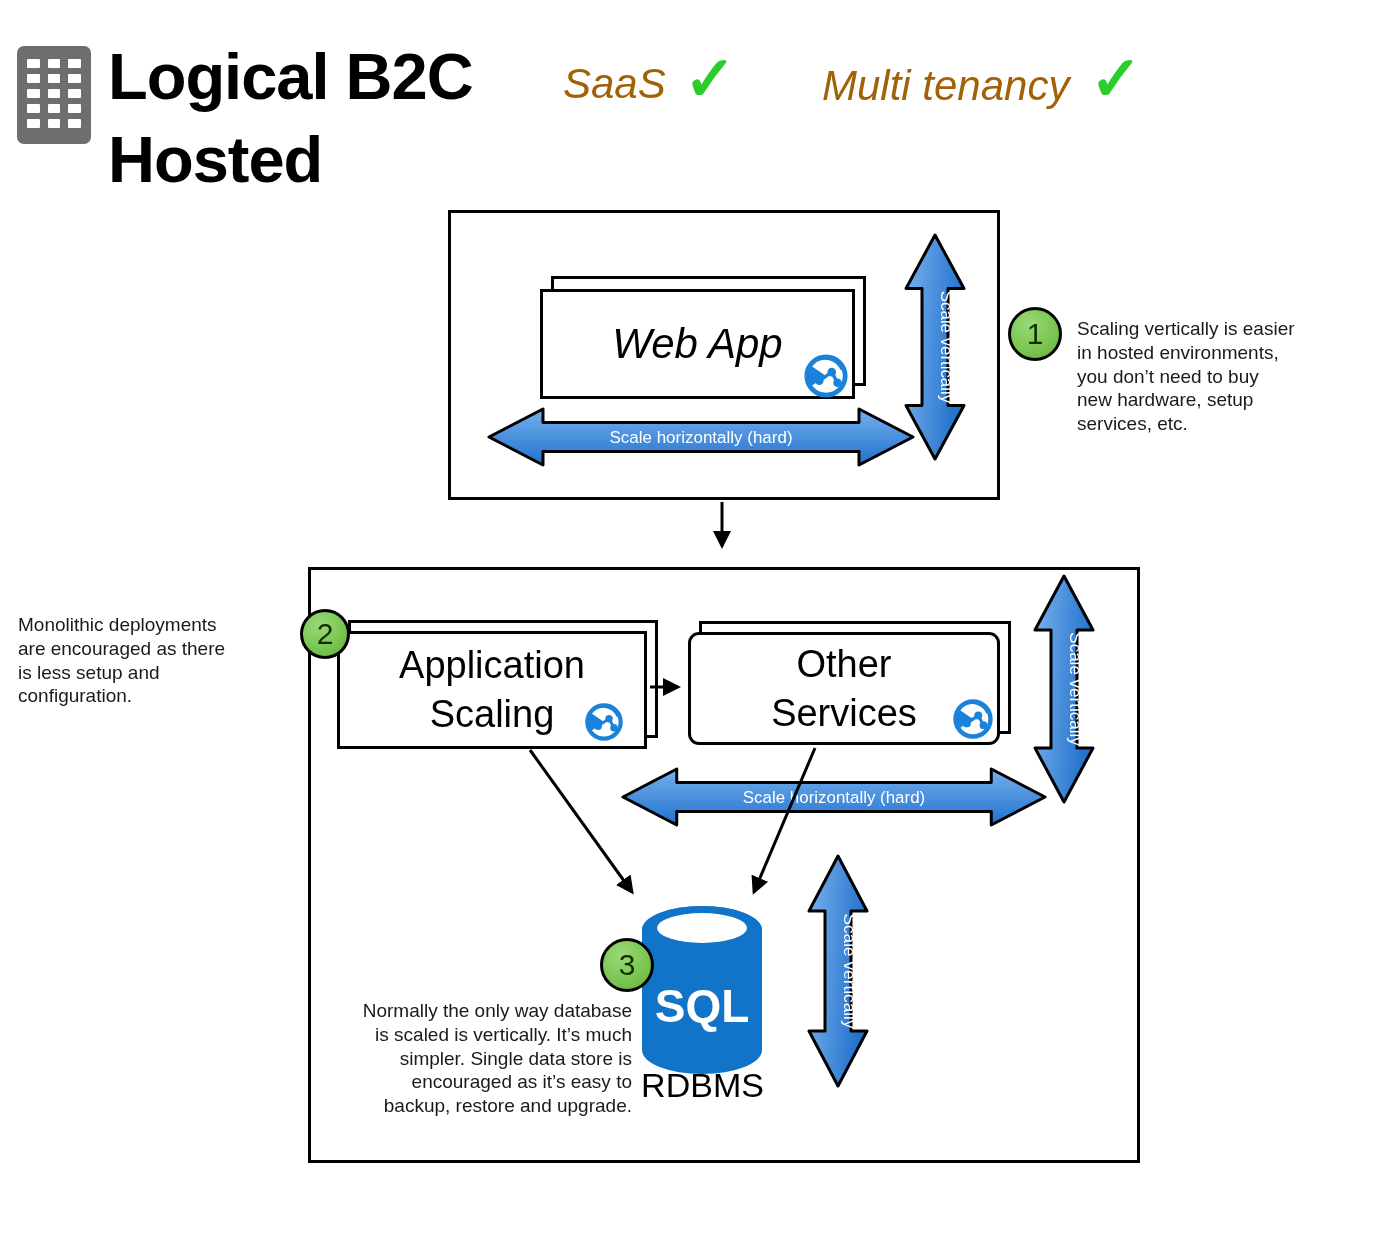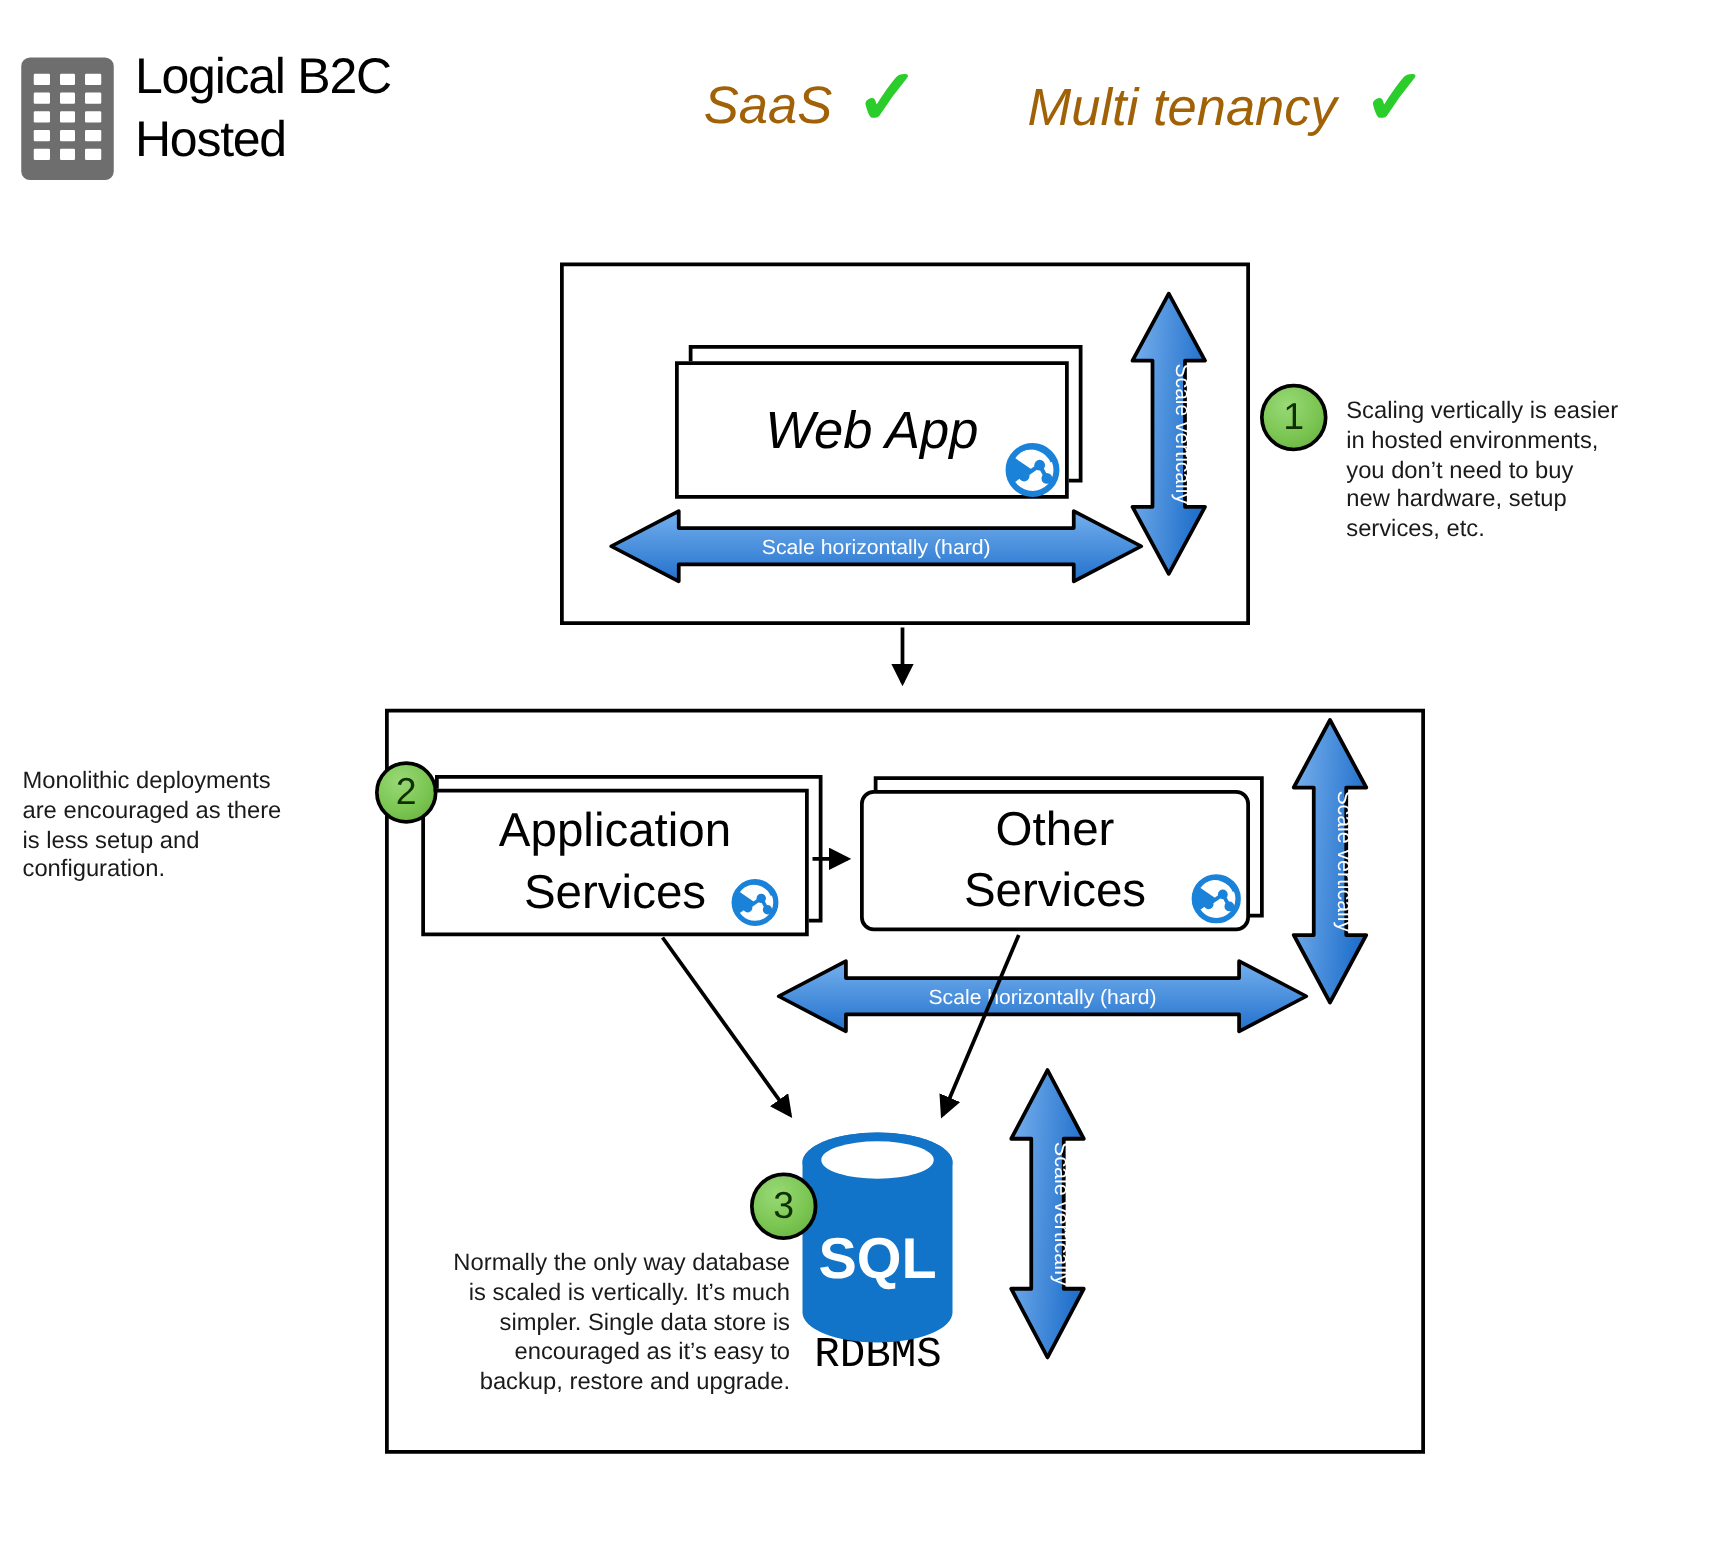--- a/index.html
+++ b/index.html
@@ -8,21 +8,21 @@
   .abs{position:absolute;}
   .ml{white-space:pre-line;}
 
   
   .building{width:74px;height:98px;background:#6e6e6e;border-radius:7px;
             display:grid;grid-template-columns:repeat(3,1fr);grid-auto-rows:1fr;
             gap:6px 8px;padding:13px 10px 16px 10px;box-sizing:border-box;}
   .building:after{content:"";position:absolute;left:2px;right:2px;bottom:-4px;height:10px;
             background:#5a5a5a;border-radius:0 0 8px 8px;z-index:-1;}
   .win{background:#fff;border-radius:1px;}
-  .title{font-size:40px;line-height:1.27;letter-spacing:-1px;color:#000;}
+  .title{font-size:65px;line-height:1.27;letter-spacing:-1px;color:#000;font-weight:bold;}
   .badge-label{font-size:42px;color:#a16207;font-style:italic;}
   .check{font-size:62px;font-weight:700;color:#2bcd2b;line-height:1;}
 
   
   .frame{border:3px solid #000;background:#fff;box-sizing:border-box;}
   .node{border:3px solid #000;background:#fff;box-sizing:border-box;
         display:flex;align-items:center;justify-content:center;text-align:center;}
   .node-label{font-size:42px;color:#000;}
   .node-label.small{font-size:38px;line-height:1.28;}
 
@@ -130,21 +130,21 @@
 are encouraged as there
 is less setup and
 configuration.</div>
   <div class="abs num-circle" style="left:300px;top:609px;width:50px;height:50px;">
     <span>2</span>
   </div>
 
   <div class="abs node z2" style="left:348px;top:620px;width:310px;height:118px;"></div>
   <div class="abs node z3" style="left:337px;top:631px;width:310px;height:118px;">
     <span class="node-label small ml">Application
-Services</span>
+Scaling</span>
   </div>
   <div class="abs z4" style="left:584px;top:702px;">
     <svg width="40" height="40" viewBox="0 0 48 48">
       <circle cx="24" cy="24" r="20" fill="#fff" stroke="#1b82d9" stroke-width="5"></circle>
       <path d="M24 24 L8 13 A20 20 0 0 0 8 35 Z" fill="#1b82d9"></path>
       <path d="M14 7 A20 20 0 0 1 41 17" fill="none" stroke="#1b82d9" stroke-width="4"></path>
       <line x1="17" y1="29" x2="30" y2="20" stroke="#1b82d9" stroke-width="3.5"></line>
       <line x1="30" y1="20" x2="36" y2="31" stroke="#1b82d9" stroke-width="3.5"></line>
       <circle cx="17" cy="29" r="4.5" fill="#1b82d9"></circle>
       <circle cx="30" cy="20" r="4.5" fill="#1b82d9"></circle>
@@ -185,21 +185,21 @@
   </div>
 
   <div class="abs z3" style="left:640px;top:904px;">
     <svg width="124" height="176" viewBox="0 0 124 176">
       <path d="M2 26 A60 24 0 0 1 122 26 L122 146 A60 24 0 0 1 2 146 Z" fill="#1174c8"></path>
       <ellipse cx="62" cy="26" rx="60" ry="24" fill="#1174c8"></ellipse>
       <ellipse cx="62" cy="24" rx="45" ry="15" fill="#fff"></ellipse>
       <text x="62" y="118" text-anchor="middle" fill="#fff" font-size="46" font-weight="bold">SQL</text>
     </svg>
   </div>
-  <div class="abs rdbms" style="left:625px;top:1066px;width:155px;font-family:Liberation Mono, monospace;">RDBMS</div>
+  <div class="abs rdbms" style="left:625px;top:1066px;width:155px;">RDBMS</div>
 
   <div class="abs num-circle" style="left:600px;top:938px;width:54px;height:54px;">
     <span>3</span>
   </div>
   <div class="abs ann-text ml" style="left:310px;top:999px;width:322px;text-align:right;">Normally the only way database
 is scaled is vertically. It’s much
 simpler. Single data store is
 encouraged as it’s easy to
 backup, restore and upgrade.</div>
 

